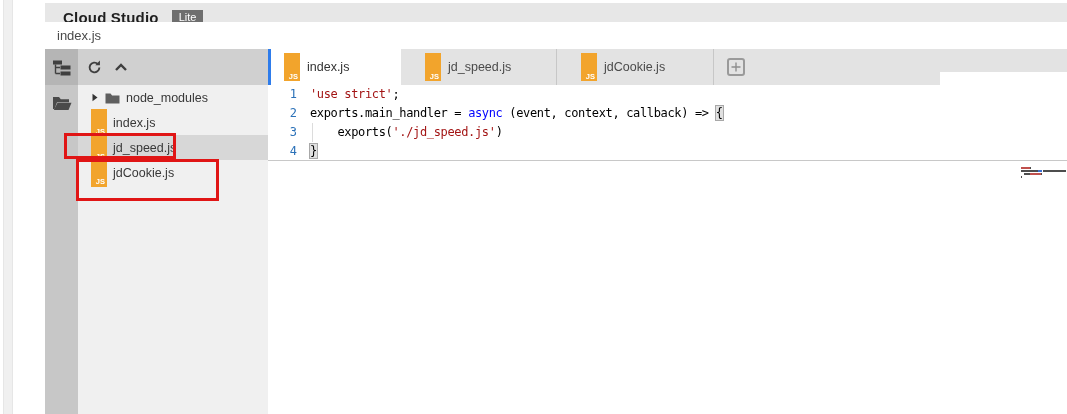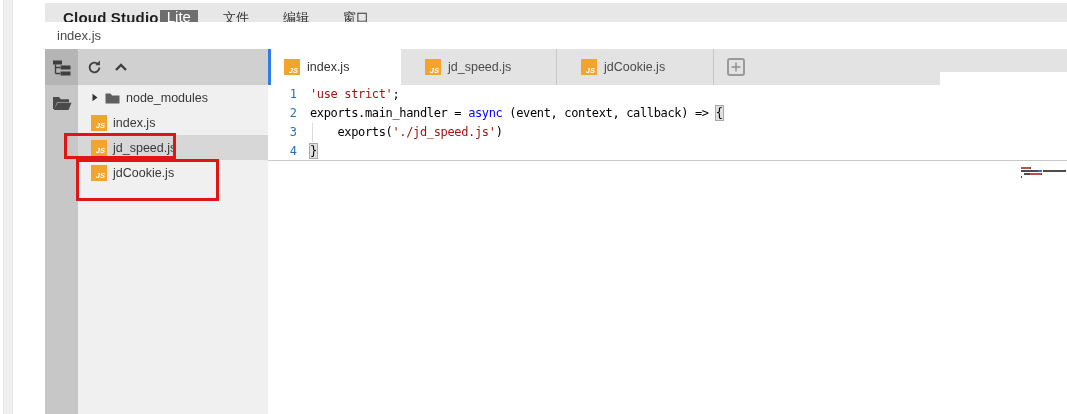--- a/index.html
+++ b/index.html
@@ -8,21 +8,21 @@
   .abs { position:absolute; }
 
   
   #page-scrollbar { left:3px; top:0; width:10px; height:414px;
     background:#f0f0f0; border-left:1px solid #e6e6e6; border-right:1px solid #e6e6e6; }
 
   
   #topbar { left:45px; top:3px; right:0; height:29px; background:#e7e7e7;
     display:flex; align-items:center; }
   #logo { margin-left:18px; font-weight:bold; font-size:15px; color:#1f1f1f; letter-spacing:.2px; }
-  #lite-badge { margin-left:1px; background:#6e6e6e; color:#fff; font-size:15px;
+  #lite-badge { margin-left:13px; background:#6e6e6e; color:#fff; font-size:11px;
     padding:1px 7px 2px; line-height:12px; }
   #menus { display:flex; margin-left:25px; gap:34px; }
   .menu-item { font-size:13px; color:#333; cursor:default; }
 
   
   #crumb-row { left:45px; top:22px; right:0; height:27px; background:#fff;
     display:flex; align-items:center; }
   #crumb { margin-left:12px; font-size:13px; color:#4a4a4a; }
 
   
@@ -31,21 +31,21 @@
   .act-tile.sel { background:#b5b5b5; }
 
   
   #sidebar { left:78px; top:49px; width:190px; bottom:0; background:#f0f0f0; }
   #side-toolbar { height:36px; background:#d0d0d0; display:flex; align-items:center; gap:12px;
     padding-left:9px; }
   #tree { position:absolute; top:36px; left:0; right:0; }
   .tree-row { height:25px; display:flex; align-items:center; padding-left:13px; gap:6px;
     font-size:12.5px; color:#383838; cursor:pointer; }
   .tree-row.sel { background:#d7d7d7; }
-  .js-badge { width:16px; height:16px; background:var(--js-orange); position:relative; flex:0 0 16px;font-style:italic; }
+  .js-badge { width:16px; height:28px; background:var(--js-orange); position:relative; flex:0 0 16px; }
   .js-badge span { position:absolute; right:2px; bottom:1px; color:#fff; font-weight:bold;
     font-size:7.5px; line-height:7.5px; }
 
   
   #tabstrip { left:268px; top:49px; right:0; height:36px; background:#e3e3e3; display:flex; }
   .tab { height:36px; display:flex; align-items:center; gap:7px; font-size:12.5px; color:#4a4a4a;
     border-right:1px solid #c7c7c7; padding-left:24px; cursor:pointer; }
   .tab.active { background:#fff; border-left:3px solid var(--accent); border-right:none;
     color:#333; padding-left:13px; }
   #tab-white-notch { position:absolute; right:0; top:23px; width:127px; height:13px; background:#fff; }
@@ -79,25 +79,20 @@
   svg { display:block; }
 </style>
 </head>
 <body>
 
 <div id="page-scrollbar" class="abs"></div>
 
 <div id="topbar" class="abs">
   <span id="logo">Cloud Studio</span>
   <span id="lite-badge">Lite</span>
-  <div id="menus">
-      <span class="menu-item">文件</span>
-      <span class="menu-item">编辑</span>
-      <span class="menu-item">窗口</span>
-    </div>
 </div>
 
 <div id="crumb-row" class="abs">
   <span id="crumb">index.js</span>
 </div>
 
 <div id="activitybar" class="abs">
   <div class="act-tile sel">
     <span>
       <svg width="20" height="17" viewBox="0 0 20 17">

